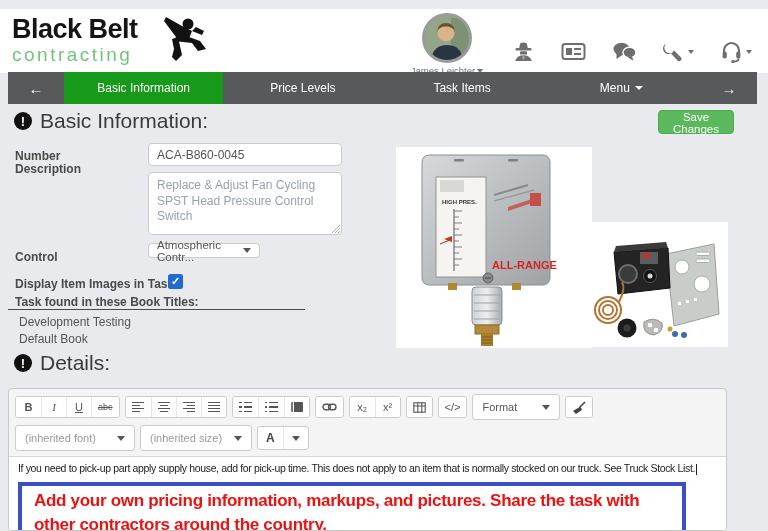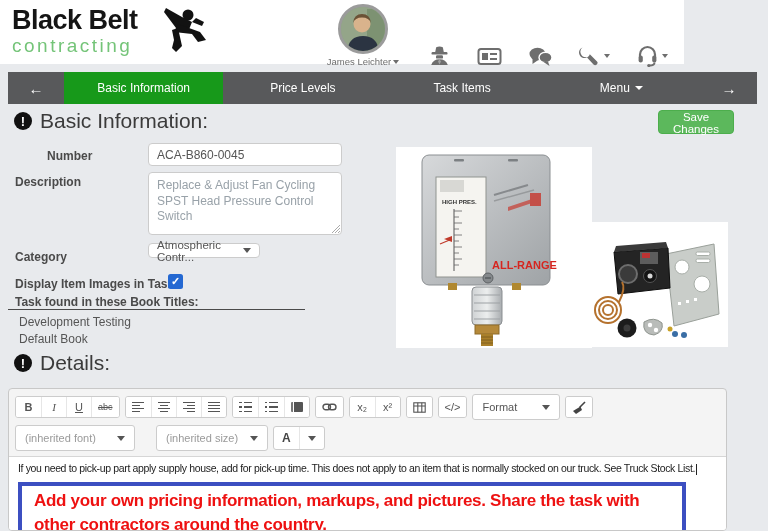--- a/index.html
+++ b/index.html
@@ -1,27 +1,27 @@
 <!DOCTYPE html>
 <html><head>
 <meta charset="utf-8">
 <style>
   * { margin:0; padding:0; box-sizing:border-box; }
   html,body { width:768px; height:531px; }
   body { font-family:"Liberation Sans", sans-serif; }
   .screen { position:relative; width:768px; height:531px; background:#e8eaed; overflow:hidden; }
 
   
-  .topbar { position:absolute; top:0; left:0; width:684px; height:64px; background:#ffffff; }
+  .topbar { position:absolute; top:9px; left:0; width:768px; height:64px; background:#ffffff; }
   .logo { position:absolute; left:12px; top:7px; }
   .logo-line1 { font-size:27px; font-weight:800; color:#151515; letter-spacing:-0.5px; line-height:1; }
   .logo-line2 { font-size:19px; font-weight:400; color:#74c478; letter-spacing:2.5px; line-height:1; margin-top:2px; }
   .karate { position:absolute; left:148px; top:2px; }
 
-  .header-right { position:absolute; right:16px; top:4px; display:flex; align-items:flex-end; gap:26px; }
+  .header-right { position:absolute; right:16px; top:4px; display:flex; align-items:center; gap:26px; }
   .avatar-block { display:flex; flex-direction:column; align-items:center; width:78px; cursor:pointer; }
   .avatar { width:50px; height:50px; border-radius:50%; border:3px solid #9b9b9b; overflow:hidden; background:#8fa08b; }
   .username { font-size:9.5px; color:#6e6e6e; margin-top:2px; display:flex; align-items:center; gap:2px; }
   .chev { width:0; height:0; border-left:3.5px solid transparent; border-right:3.5px solid transparent; border-top:4px solid #6e6e6e; display:inline-block; }
   .hicon { display:flex; align-items:center; gap:3px; cursor:pointer; margin-top:14px; }
 
   
   .navbar { position:absolute; top:72px; left:8px; width:749px; height:32px; background:#58595b; display:flex; align-items:stretch; }
   .nav-arrow { width:56px; display:flex; align-items:center; justify-content:center; color:#fff; font-size:15px; font-weight:bold; cursor:pointer; }
   .nav-tab { flex:1; display:flex; align-items:center; justify-content:center; color:#fff; font-size:12px; cursor:pointer; gap:5px; }
@@ -190,30 +190,30 @@
     </div>
     <div class="nav-arrow">→</div>
   </div>
 
   <div class="section-title" style="left:14px; top:109px;">
     <span class="excl">!</span>
     <h1>Basic Information:</h1>
   </div>
   <button class="save-btn">Save Changes</button>
 
-  <div class="flabel" style="left:15px; top:149px;margin-left:32px;">Number</div>
+  <div class="flabel" style="left:15px; top:149px;">Number</div>
   <input class="txt-input" type="text" value="ACA-B860-0045" style="">
 
-  <div class="flabel" style="left:15px; top:175px;">Description</div>
+  <div class="flabel" style="left:15px; top:162px;">Description</div>
   <div class="ta-wrap">
     <textarea class="txt-area" style="">Replace &amp; Adjust Fan Cycling SPST Head Pressure Control Switch</textarea>
     <div class="grip"></div>
   </div>
 
-  <div class="flabel" style="left:15px; top:250px;">Category</div>
+  <div class="flabel" style="left:15px; top:250px;">Control</div>
   <div class="sel">
     <span>Atmospheric Contr...</span>
     <span class="caret-d"></span>
   </div>
 
   <div class="flabel" style="left:15px; top:277px;">Display Item Images in Task:</div>
   <div class="checkbox"></div>
 
   <div class="flabel" style="left:15px; top:295px;">Task found in these Book Titles:</div>
   <div class="books-hr"></div>
@@ -419,21 +419,21 @@
               <path d="M8.5 5.5 L10 9 L4 13 L1 10 Z" fill="#444"></path>
             </svg>
           </div>
         </div>
       </div>
       <div class="tb-row">
         <div class="tb-select" style="width:120px;">
           <span>(inherited font)</span>
           <span class="caret-d"></span>
         </div>
-        <div class="tb-select" style="width:112px;margin-left:16px;">
+        <div class="tb-select" style="width:112px;">
           <span>(inherited size)</span>
           <span class="caret-d"></span>
         </div>
         <div class="split">
           <span class="part">A</span>
           <span class="part">
               <span class="caret-d"></span>
             </span>
         </div>
       </div>

